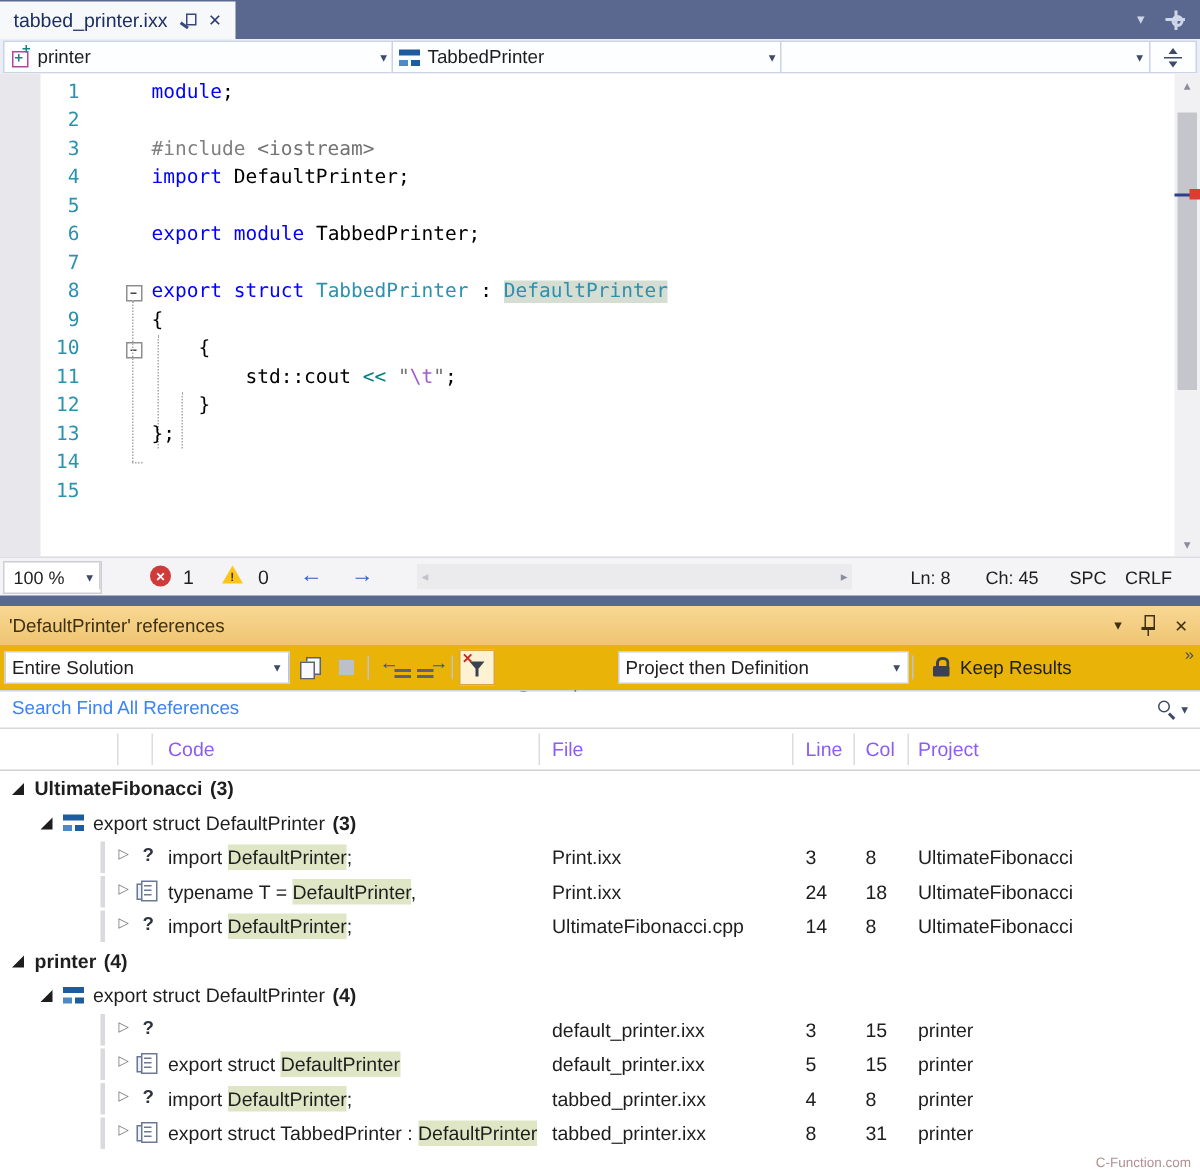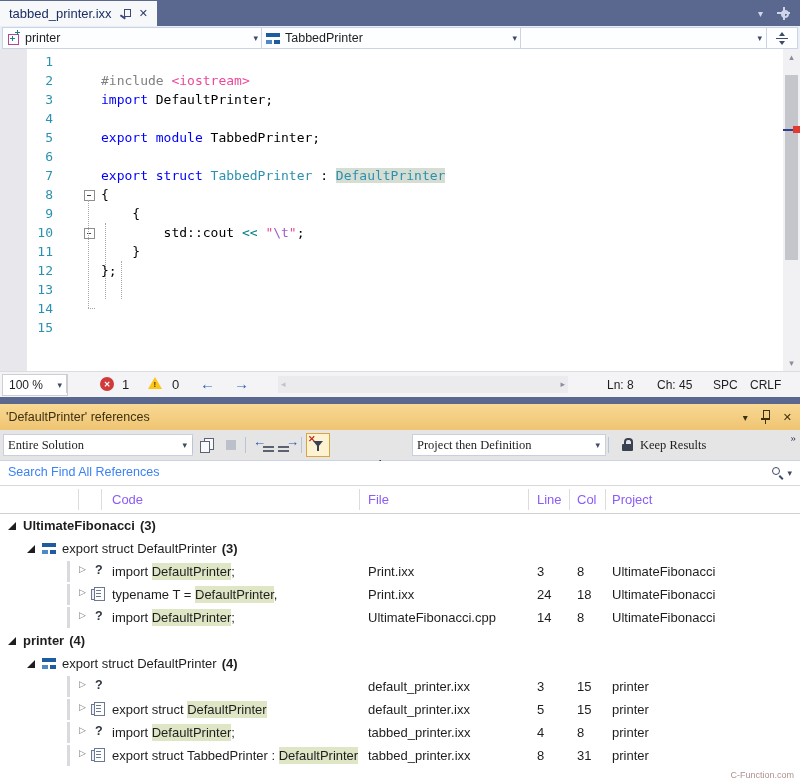--- a/index.html
+++ b/index.html
@@ -43,21 +43,21 @@
   .ico-split b{position:absolute;left:4.5px;bottom:1px;border-left:3px solid transparent;border-right:3px solid transparent;border-top:4px solid #3e4a66;}
 
   
   .editor{position:absolute;top:49px;left:0;right:0;height:322px;background:#fff;overflow:hidden;}
   .ind-margin{position:absolute;left:0;top:0;bottom:0;width:27px;background:#e8e8ec;}
   .gutter{position:absolute;left:27px;top:3px;width:26px;text-align:right;
           font-family:"DejaVu Sans Mono",monospace;font-size:13px;color:#2b91af;}
   .gutter .ln{height:19px;line-height:19px;}
   .codewrap{position:absolute;left:101px;top:3px;}
   .cl{height:19px;line-height:19px;font-family:"DejaVu Sans Mono",monospace;font-size:13px;white-space:pre;margin:0;}
-  .kw{color:#0000ff;} .pp{color:#808080;} .str{color:#ec4899;} .esc{color:#a35bcc;}
+  .kw{color:#0000ff;} .pp{color:#808080;} .str{color:#737373;} .esc{color:#a35bcc;}
   .ty{color:#2b91af;} .op{color:#008080;} .pl{color:#000;}
   .hlc{background:#d6ddd2;}
   .fold{position:absolute;left:84px;width:9px;height:9px;border:1px solid #8e8e8e;background:#fff;}
   .fold::after{content:"";position:absolute;left:1.5px;top:3.5px;width:4px;height:1px;background:#444;}
   .guide{position:absolute;border-left:1px dotted #a8a8a8;width:0;}
   .guide-tick{position:absolute;border-top:1px dotted #a8a8a8;height:0;}
 
   
   .vscroll{position:absolute;right:0;top:0;bottom:0;width:17px;background:#f1f1f4;}
   .vs-arrow{position:absolute;left:0;width:17px;height:16px;color:#8a8e9c;font-size:9px;text-align:center;line-height:16px;}
@@ -92,21 +92,21 @@
   .ref-title{height:26px;background:linear-gradient(#f8d893,#efc472);display:flex;align-items:center;
              padding-left:6px;font-size:12.5px;color:#3e3110;position:relative;flex:none;}
   .rt-icons{position:absolute;right:8px;top:0;height:26px;display:flex;align-items:center;gap:13px;color:#3e3110;}
   .rt-chev{font-size:10px;}
   .ico-pin2{position:relative;width:9px;height:14px;display:inline-block;}
   .ico-pin2::before{content:"";position:absolute;left:2px;top:0;width:5px;height:7px;border:1px solid #3e3110;}
   .ico-pin2::after{content:"";position:absolute;left:0;top:8px;width:9px;height:1.5px;background:#3e3110;}
   .ico-pin2 i{position:absolute;left:4px;top:9.5px;width:1.5px;height:4px;background:#3e3110;}
   .rt-close{font-size:11px;}
 
-  .ref-toolbar{height:30px;background:#e5e5e5;border-bottom:1px solid #ccd3e3;position:relative;flex:none;font-size:12.5px;font-family:Liberation Serif, serif;}
+  .ref-toolbar{height:30px;background:#eab308;border-bottom:1px solid #ccd3e3;position:relative;flex:none;font-size:12.5px;}
   .combo{position:absolute;background:#fff;border:1px solid #c8d0e0;height:20px;top:4px;
          display:flex;align-items:center;padding:0 4px;font-size:12.5px;}
   .tb-sep{position:absolute;top:7px;height:16px;width:1px;background:#b9c3d9;}
   .ico-copy{position:absolute;left:200px;top:8px;width:13px;height:14px;}
   .ico-copy::before{content:"";position:absolute;left:4px;top:0;width:8px;height:10px;border:1px solid #5d6270;background:#f7f9fe;}
   .ico-copy::after{content:"";position:absolute;left:0;top:3px;width:8px;height:10px;border:1px solid #5d6270;background:#f7f9fe;}
   .ico-stop{position:absolute;left:226px;top:10px;width:10px;height:10px;background:#bcc0ca;}
   .refnav{position:absolute;top:8px;width:21px;height:15px;}
   .refnav::before{content:"";position:absolute;right:0;top:8px;width:11px;height:2px;background:#5d6270;box-shadow:0 4px 0 #5d6270;}
   .refnav .ar{position:absolute;left:0;top:-4px;color:#2456a8;font-weight:bold;font-size:13px;}
@@ -223,20 +223,21 @@
     </div>
 
   <div class="fold" style="top:141px;"></div>
   <div class="fold" style="top:179px;"></div>
   <div class="guide" style="left:88px;top:151px;height:108px;"></div>
   <div class="guide-tick" style="left:88px;top:259px;width:7px;"></div>
   <div class="guide" style="left:105px;top:174px;height:76px;"></div>
   <div class="guide" style="left:121px;top:212px;height:38px;"></div>
 
   <div class="codewrap">
+      <div class="cl"><span class="kw">module</span><span class="pl">;</span></div>
       <div class="cl"><span class="pl"> </span></div>
       <div class="cl"><span class="pp">#include</span><span class="pl"> </span><span class="str">&lt;iostream&gt;</span></div>
       <div class="cl"><span class="kw">import</span><span class="pl"> DefaultPrinter;</span></div>
       <div class="cl"><span class="pl"> </span></div>
       <div class="cl"><span class="kw">export</span><span class="pl"> </span><span class="kw">module</span><span class="pl"> TabbedPrinter;</span></div>
       <div class="cl"><span class="pl"> </span></div>
       <div class="cl"><span class="kw">export</span><span class="pl"> </span><span class="kw">struct</span><span class="pl"> </span><span class="ty">TabbedPrinter</span><span class="pl"> : </span><span class="ty hlc">DefaultPrinter</span></div>
       <div class="cl"><span class="pl">{</span></div>
       <div class="cl"><span class="pl">    {</span></div>
       <div class="cl"><span class="pl">        std::cout </span><span class="op">&lt;&lt;</span><span class="pl"> </span><span class="str">"</span><span class="esc">\t</span><span class="str">"</span><span class="pl">;</span></div>

